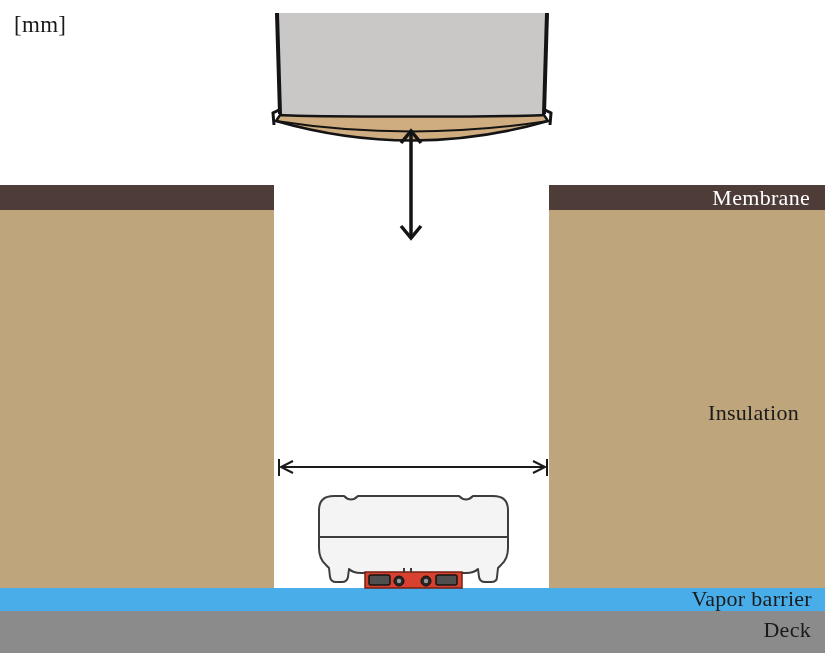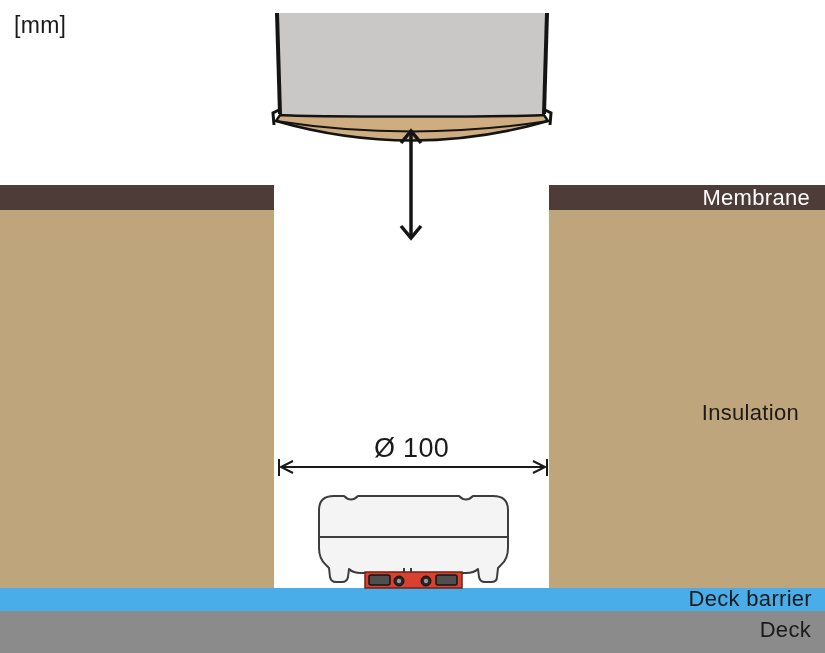--- a/index.html
+++ b/index.html
@@ -5,20 +5,21 @@
   * { margin: 0; padding: 0; box-sizing: border-box; }
   html, body { background: #ffffff; }
   body { font-family: "Liberation Sans", sans-serif; }
 
   .canvas {
     position: relative;
     width: 825px;
     height: 653px;
     background: var(--background, #ffffff);
     overflow: hidden;
+    font-family: Liberation Serif, serif;
   }
 
   
   .layer { position: absolute; }
   .membrane-band { top: 185px; height: 25px; background: var(--membrane); }
   .membrane-band.left  { left: 0; width: 274px; }
   .membrane-band.right { left: 549px; width: 276px; }
   .insulation-band { top: 210px; height: 378px; background: var(--insulation); }
   .insulation-band.left  { left: 0; width: 274px; }
   .insulation-band.right { left: 549px; width: 276px; }
@@ -112,16 +113,15 @@
       <circle class="screw-outer" cx="426" cy="581" r="5"></circle>
       <circle class="screw-inner" cx="426" cy="581" r="2.2"></circle>
       <line class="sensor-seam" x1="404" y1="568" x2="404" y2="573"></line>
       <line class="sensor-seam" x1="411" y1="568" x2="411" y2="573"></line>
     </g>
   </svg>
 
   <div class="lbl units">[mm]</div>
   <div class="lbl membrane-label">Membrane</div>
   <div class="lbl insulation-label">Insulation</div>
-  <div class="lbl vapor-label">Deck barrier</div>
+  <div class="lbl vapor-label">Vapor barrier</div>
   <div class="lbl deck-label">Deck</div>
-  <div class="lbl dim-label">Ø 100</div>
 </div>
 
 </body></html>

